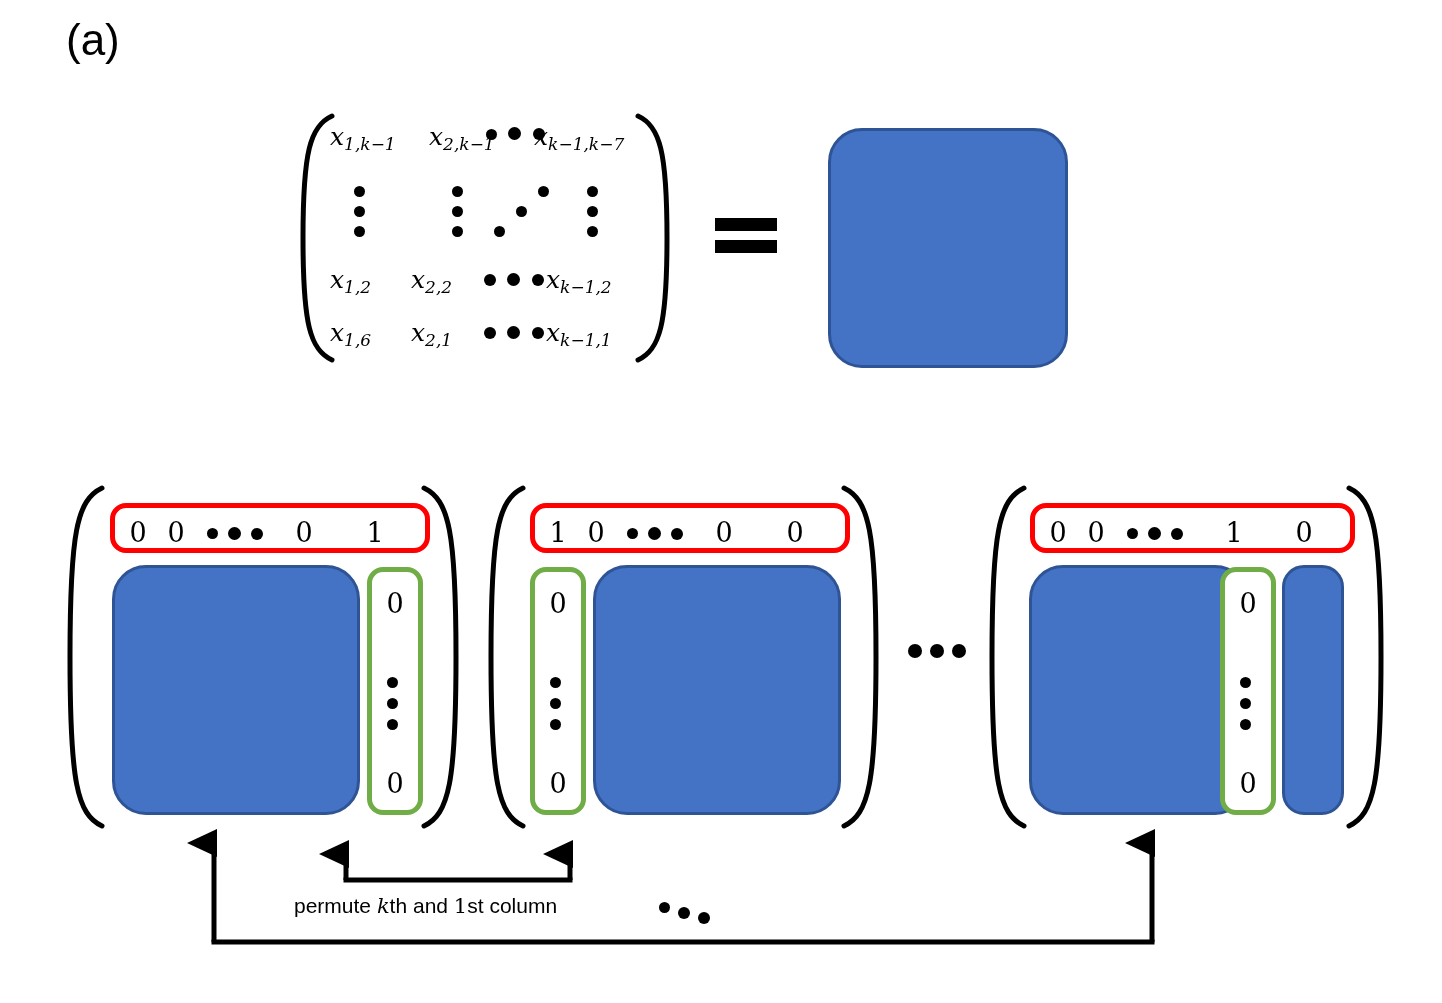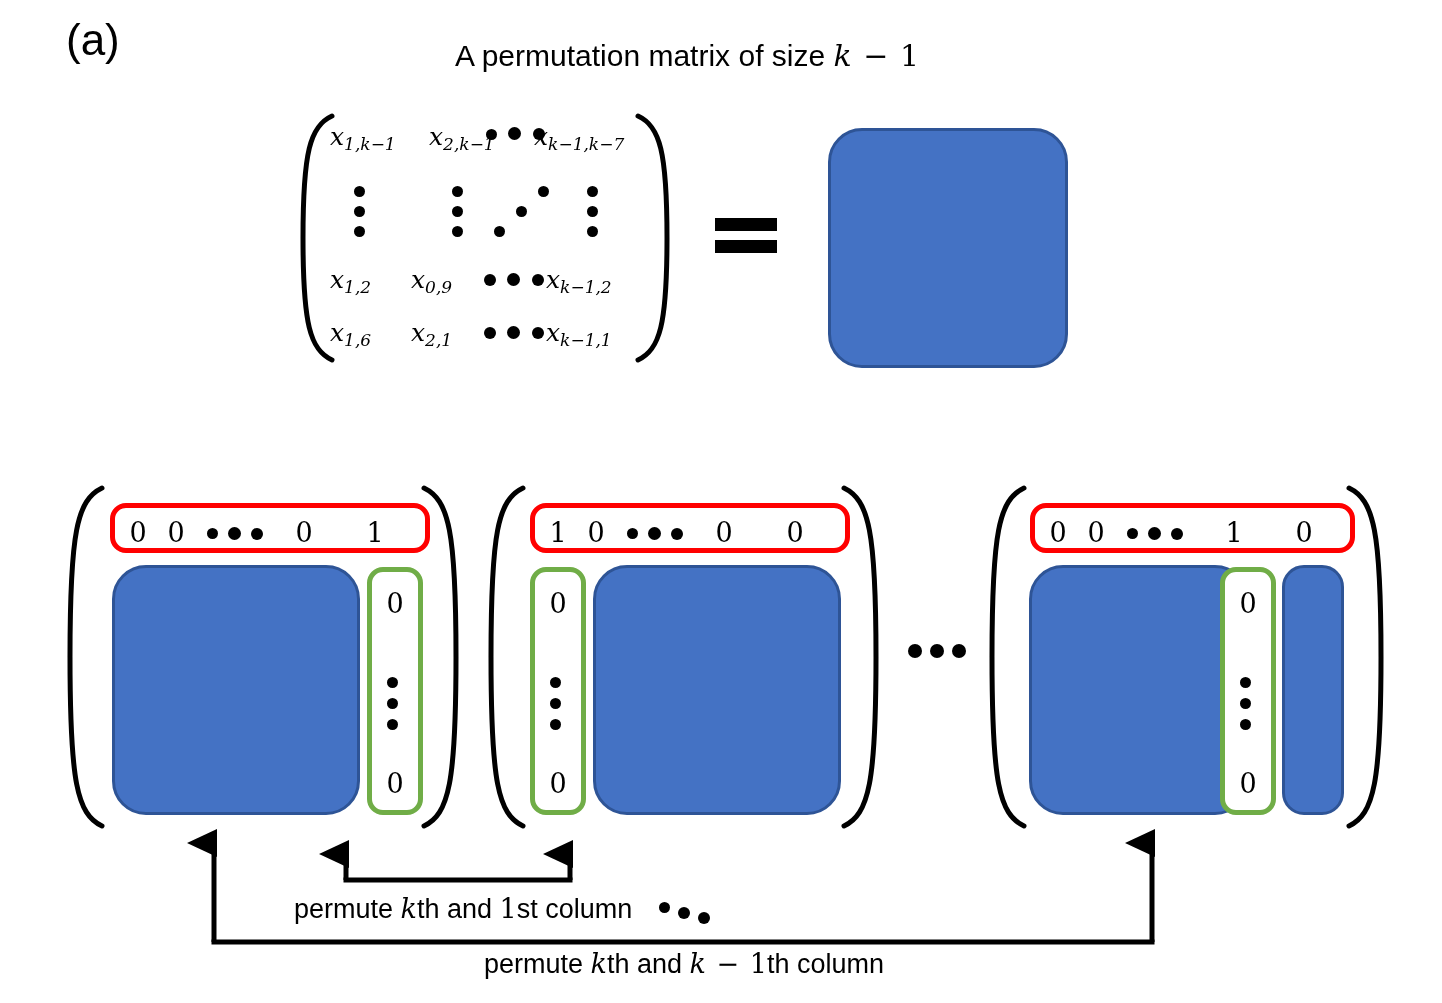--- a/index.html
+++ b/index.html
@@ -27,21 +27,21 @@
     color: #000;
     letter-spacing: 0px;
   }
   .heading {
     font-size: 30px;
     line-height: 1;
     color: #000;
     white-space: nowrap;
   }
   .caption {
-    font-size: 27px;
+    font-size: 21px;
     line-height: 1;
     color: #000;
     white-space: nowrap;
   }
   .mi {           
     font-family: "DejaVu Serif", serif;
     font-style: italic;
   }
   .mn {           
     font-family: "DejaVu Serif", serif;
@@ -126,23 +126,20 @@
   .arrow-layer { position: absolute; left: 0; top: 0; }
   .arrow-layer svg { display: block; }
 </style>
 </head>
 <body>
 
 <div id="stage">
 
   <div class="abs panel-label" style="left:66px; top:18px;">(a)</div>
 
-  <div class="abs heading" style="left:455px; top:41px;">
-    <span>A permutation matrix of size </span><span class="mi">k</span><span class="mop"> − </span><span class="mn">1</span>
-  </div>
 
   <div class="bracket" style="left:296px; top:112px;">
     <svg width="40" height="252" viewBox="0 0 40 252">
       <path d="M36 4 C 14 14, 7 40, 7 126 C 7 212, 14 238, 36 248" fill="none" stroke="#000" stroke-width="5" stroke-linecap="round"></path>
     </svg>
   </div>
 
   <div class="bracket" style="left:634px; top:112px;">
     <svg width="40" height="252" viewBox="0 0 40 252">
       <path d="M4 4 C 26 14, 33 40, 33 126 C 33 212, 26 238, 4 248" fill="none" stroke="#000" stroke-width="5" stroke-linecap="round"></path>
@@ -182,21 +179,21 @@
   <div class="abs" style="left:585px; top:186px; width:18px; height:52px;">
     <span class="dot" style="left:2px; top:0px;  width:11px; height:11px;"></span>
     <span class="dot" style="left:2px; top:20px; width:11px; height:11px;"></span>
     <span class="dot" style="left:2px; top:40px; width:11px; height:11px;"></span>
   </div>
 
   <div class="abs entry" style="left:330px; top:267px; width:70px;">
     <span>x</span><span class="sub">1,2</span>
   </div>
   <div class="abs entry" style="left:411px; top:267px; width:70px;">
-    <span>x</span><span class="sub">0,9</span>
+    <span>x</span><span class="sub">2,2</span>
   </div>
   <div class="abs" style="left:484px; top:268px; width:80px; height:24px;">
     <span class="dot" style="left:0px;  top:6px; width:12px; height:12px;"></span>
     <span class="dot" style="left:23px; top:5px; width:13px; height:13px;"></span>
     <span class="dot" style="left:48px; top:6px; width:12px; height:12px;"></span>
   </div>
   <div class="abs entry" style="left:546px; top:267px; width:92px;">
     <span>x</span><span class="sub">k−1,2</span>
   </div>
 
@@ -357,17 +354,14 @@
   <div class="abs caption" style="left:294px; top:895px;">
     <span>permute </span><span class="mi">k</span><span>th and </span><span class="mn">1</span><span>st column</span>
   </div>
 
   <div class="abs" style="left:659px; top:902px; width:64px; height:20px;">
     <span class="dot" style="left:0px;  top:0px;  width:11px; height:11px;"></span>
     <span class="dot" style="left:19px; top:5px;  width:12px; height:12px;"></span>
     <span class="dot" style="left:39px; top:10px; width:12px; height:12px;"></span>
   </div>
 
-  <div class="abs caption" style="left:484px; top:950px;">
-    <span>permute </span><span class="mi">k</span><span>th and </span><span class="mi">k</span><span class="mop"> − </span><span class="mn">1</span><span>th column</span>
-  </div>
 
 </div>
 
 </body></html>

